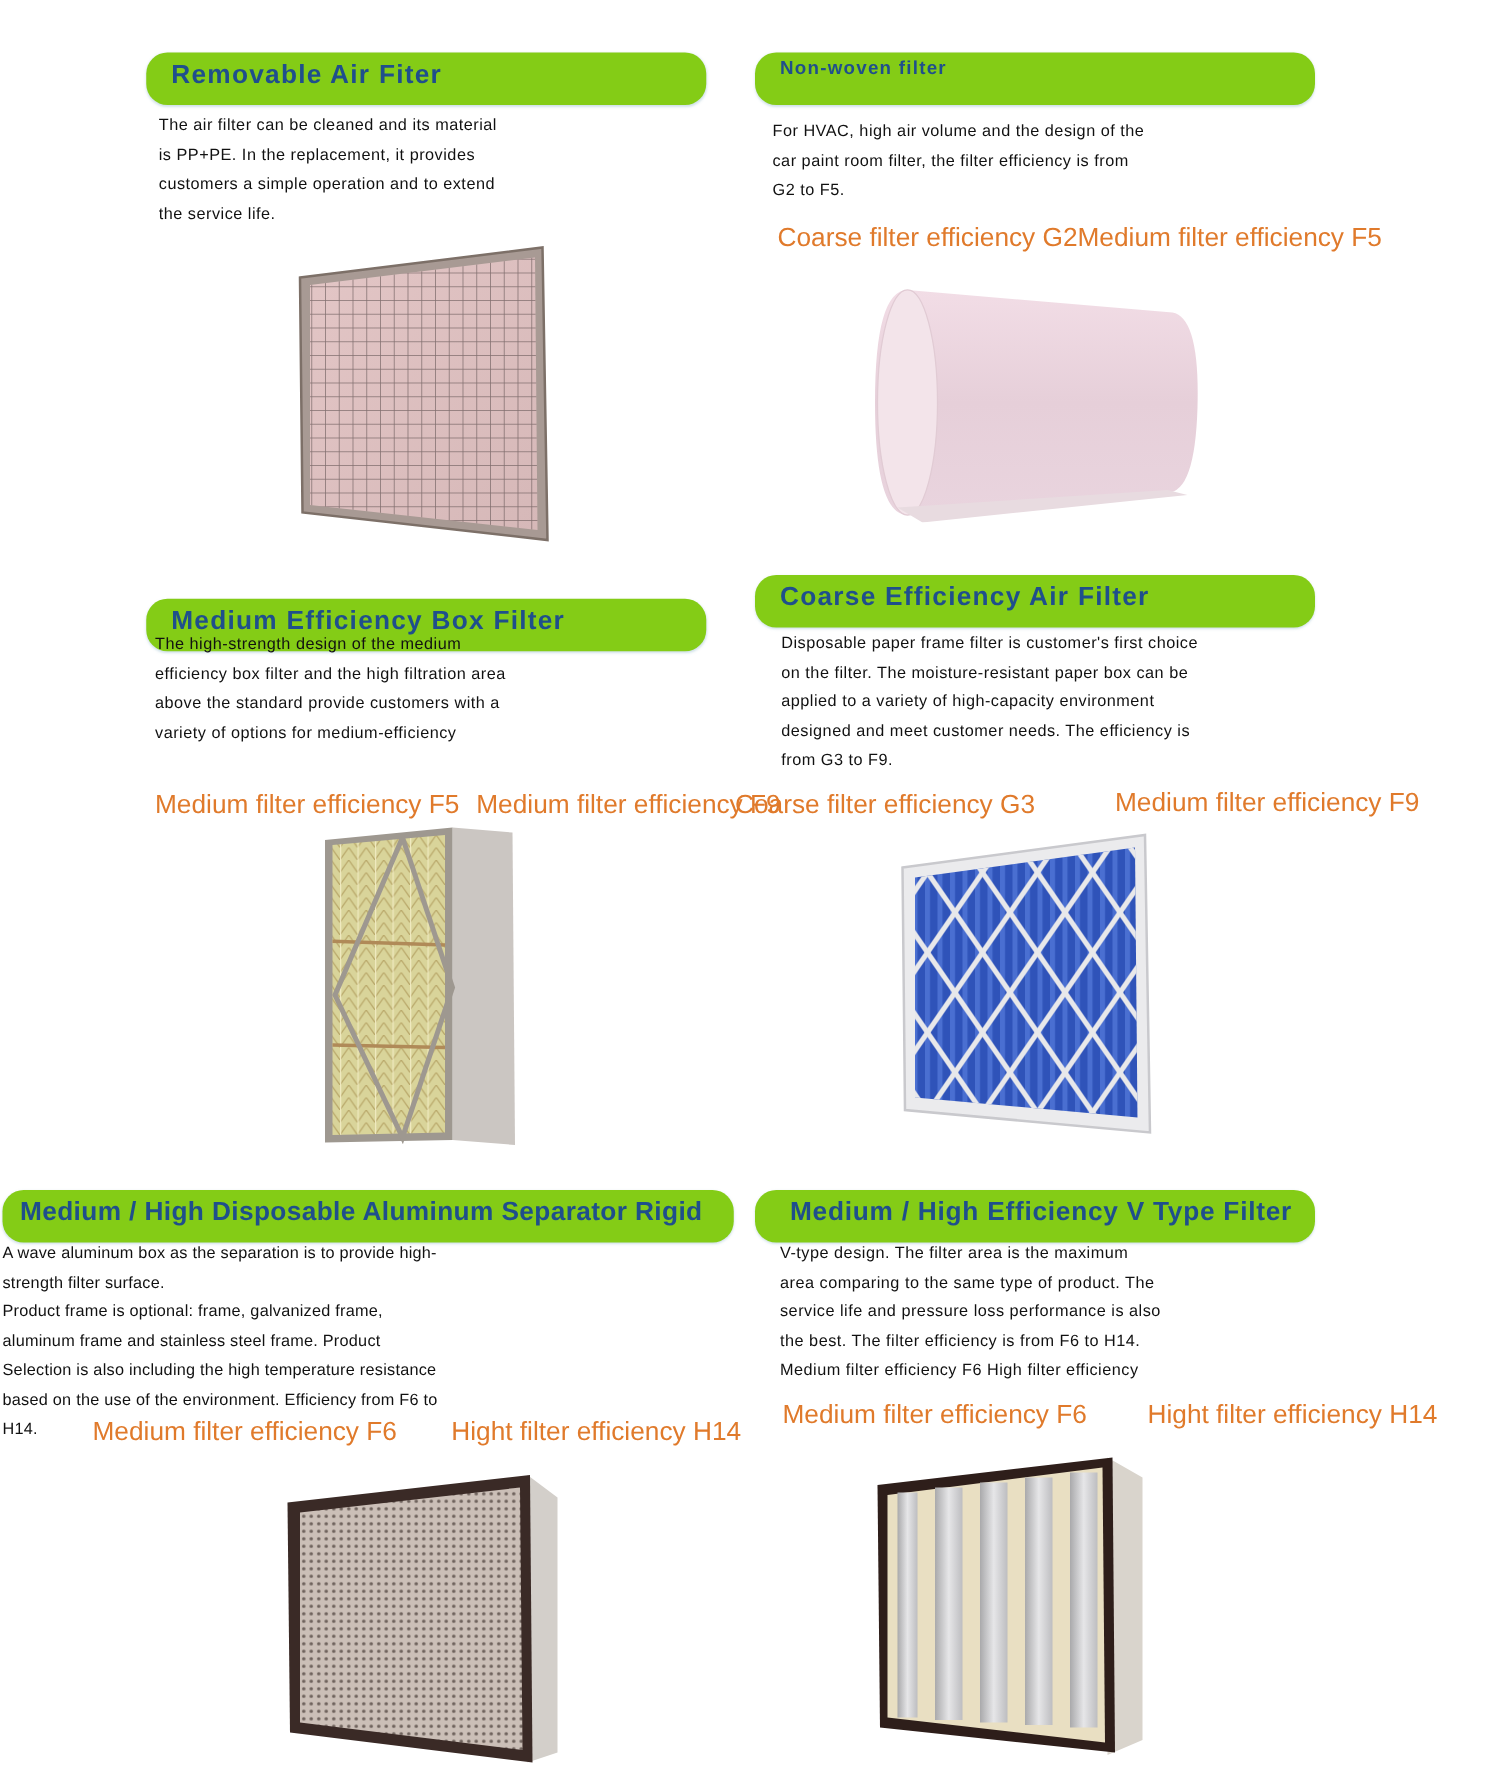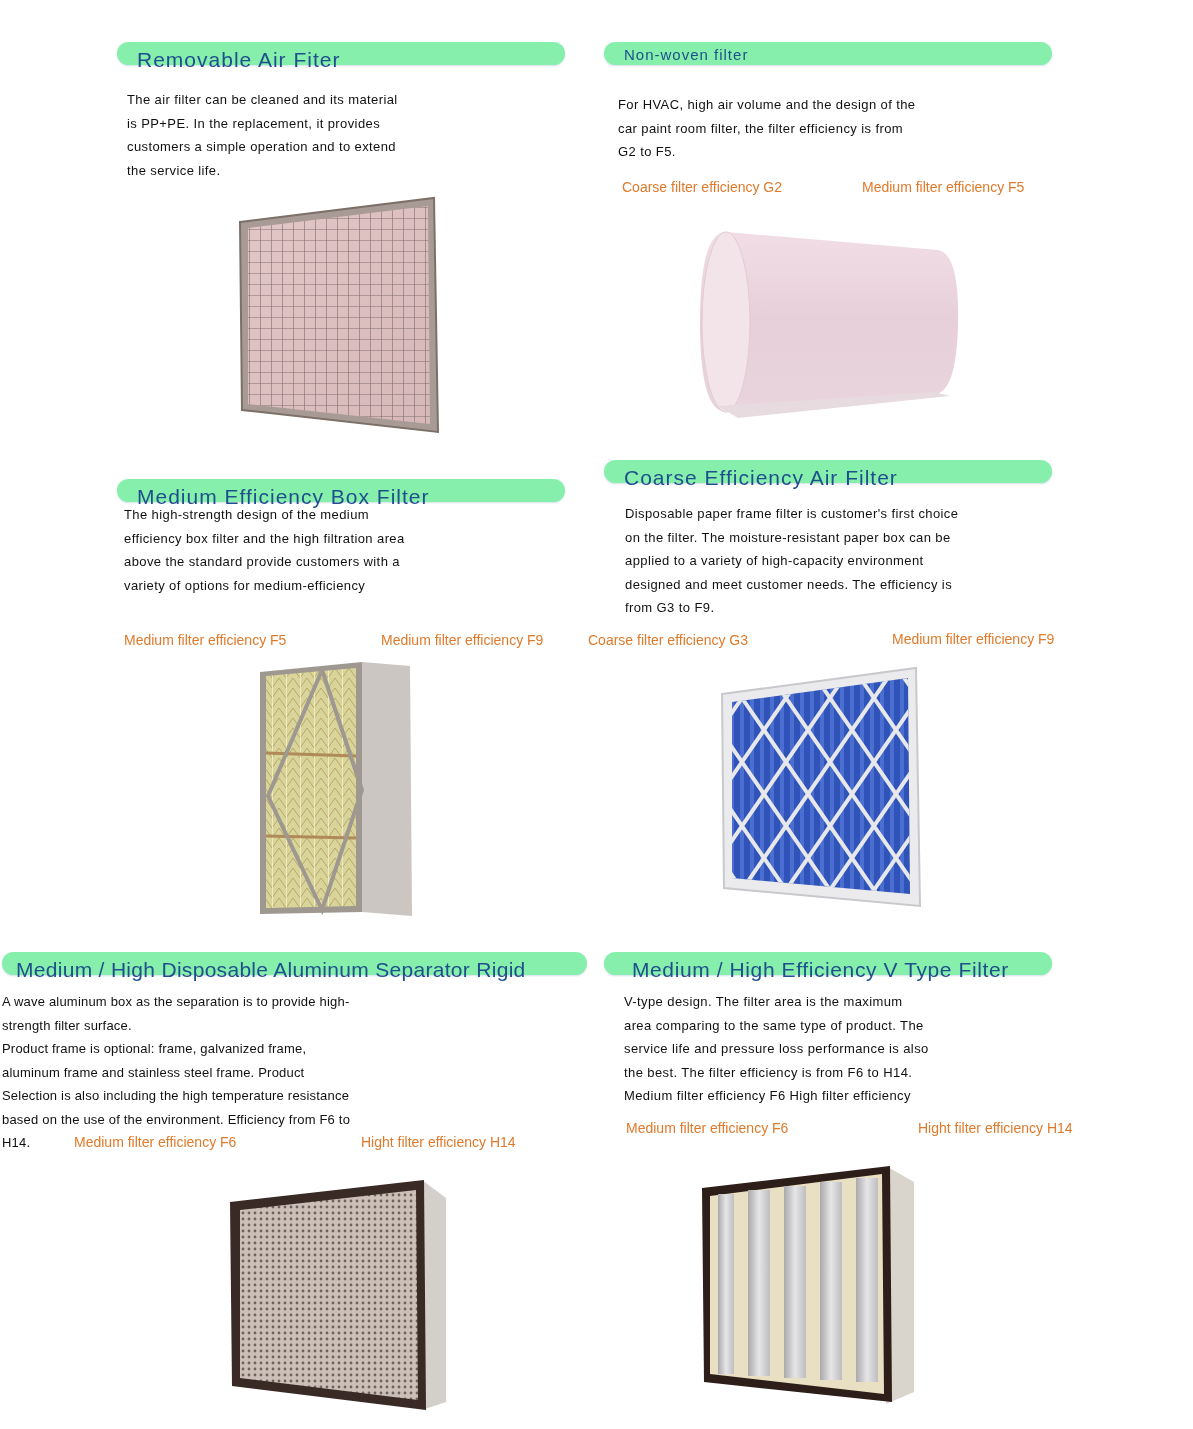--- a/index.html
+++ b/index.html
@@ -1,25 +1,25 @@
 <!DOCTYPE html>
 <html><head>
 <meta charset="utf-8">
 <style>
   html, body { margin:0; padding:0; background:#ffffff; }
   body { width:1193px; height:1429px; position:relative; overflow:hidden;
          font-family:"Liberation Sans", sans-serif; color:#111; }
-  .pill { position:absolute; height:23px; border-radius:17px; background:#86efac;
-          box-shadow: 0 1px 2px rgba(120,170,190,0.35); }
+  .pill { position:absolute; height:42px; border-radius:17px; background:#84cc16;
+          box-shadow: 0 1px 2px rgba(120,170,190,0.35); font-weight: bold; }
   .pill-title { position:absolute; top:6px; left:20px; font-size:21px; letter-spacing:1px;
                 color:#1f4f8c; white-space:nowrap; }
   .pill-title.lg { font-size:15px; top:4px; }
   .desc { position:absolute; font-size:13px; line-height:23.5px; color:#111;
           letter-spacing:0.4px; white-space:pre-line; }
-  .tag { position:absolute; font-size:14px; color:#e07a2b; white-space:nowrap; }
+  .tag { position:absolute; font-size:21px; color:#e07a2b; white-space:nowrap; }
   .img { position:absolute; }
   svg { display:block; }
 </style>
 </head>
 <body>
 
 <section>
   <div class="pill" style="left:117px; top:42px; width:448px;">
     <span class="pill-title">Removable Air Fiter</span>
   </div>

